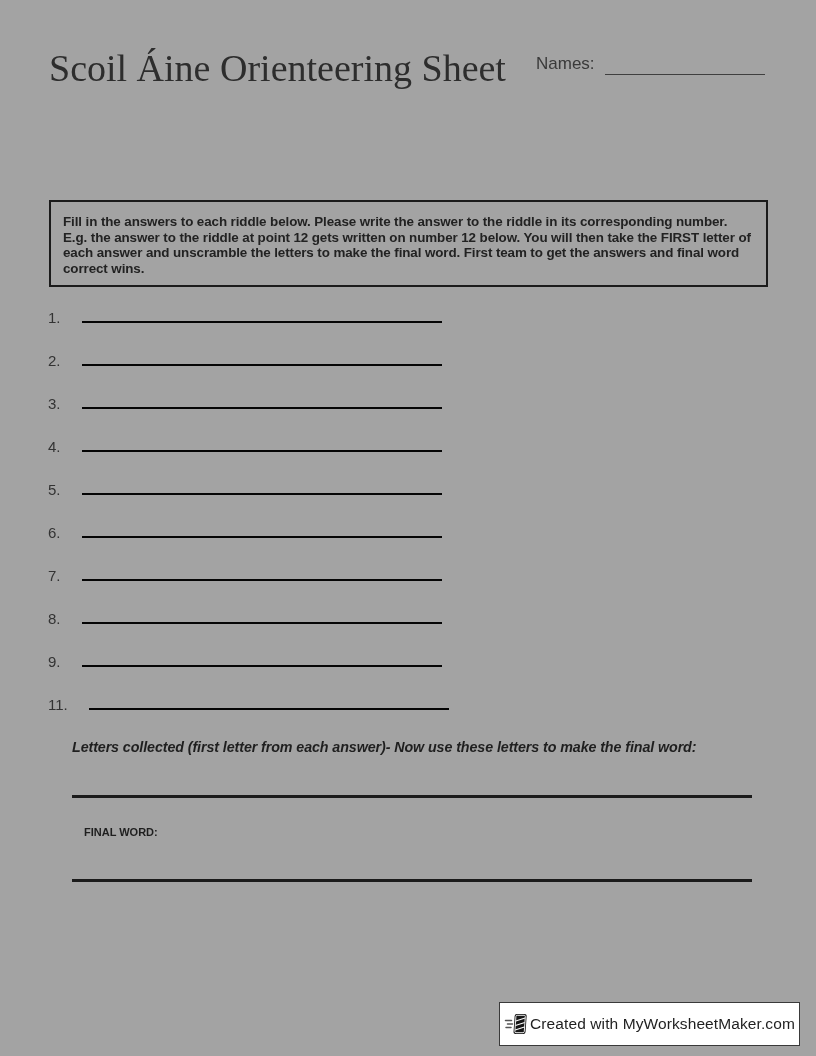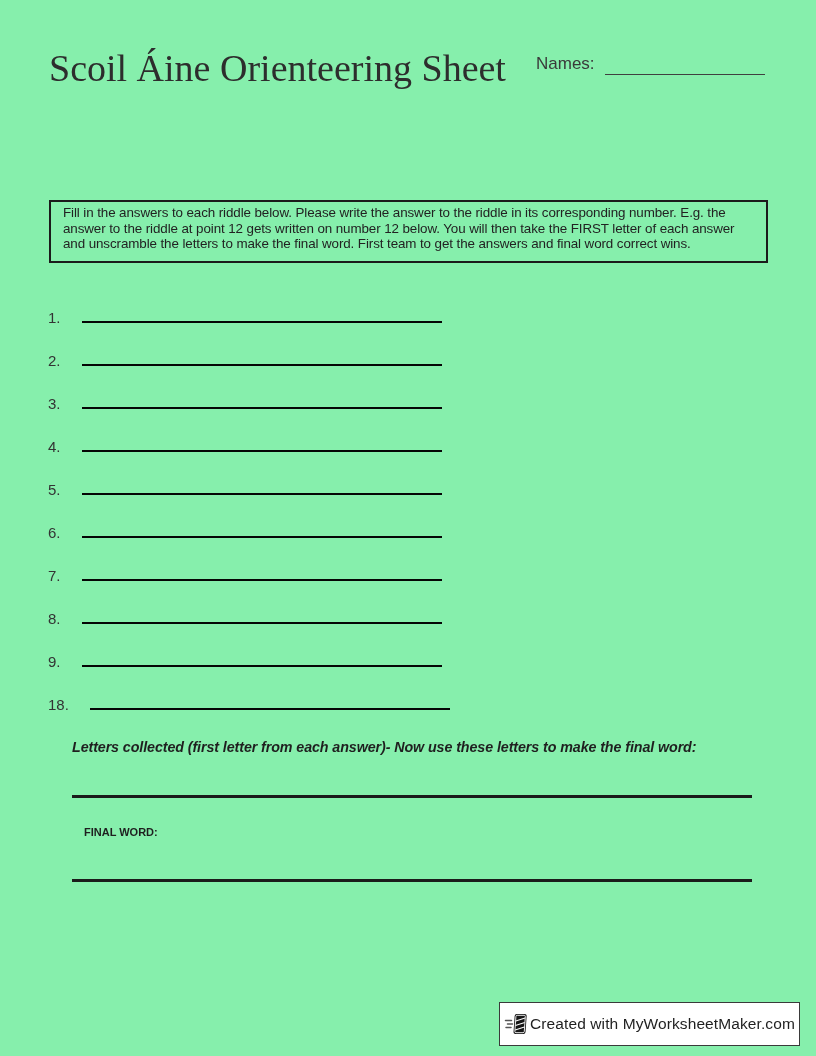--- a/index.html
+++ b/index.html
@@ -1,21 +1,21 @@
 <!DOCTYPE html>
 <html><head>
 <meta charset="utf-8">
 <style>
   * { margin: 0; padding: 0; box-sizing: border-box; }
   html, body { background: #ffffff; }
   .page {
     position: relative;
     width: 816px;
     height: 1056px;
-    background: #86efac;
+    background: #a3a3a3;
     font-family: "Liberation Sans", sans-serif;
     overflow: hidden;
   }
 
   
   .title {
     position: absolute;
     left: 49px;
     top: 42px;
     width: 480px;
@@ -47,23 +47,23 @@
     border-bottom: 1.4px solid #3f3f3f;
   }
 
   
   .instruction-box {
     position: absolute;
     left: 49px;
     top: 200px;
     width: 719px;
     border: 2.5px solid #1b1b1b;
-    padding: 3px 12px 9px 12px;
+    padding: 12px 12px 9px 12px;
     font-size: 13.4px;
-    font-weight: normal;
+    font-weight: bold;
     line-height: 15.6px;
     letter-spacing: -0.1px;
     color: #222222;
   }
 
   
   .answers {
     position: absolute;
     left: 48px;
     top: 308px;
@@ -191,21 +191,21 @@
       <span class="answer-number">8.</span>
       <span class="answer-line"></span>
     </div>
 
     <div class="answer-row">
       <span class="answer-number">9.</span>
       <span class="answer-line"></span>
     </div>
 
     <div class="answer-row">
-      <span class="answer-number">18.</span>
+      <span class="answer-number">11.</span>
       <span class="answer-line"></span>
     </div>
   </div>
 
   <div class="letters-prompt">Letters collected (first letter from each answer)- Now use these letters to make the final word:</div>
   <div class="rule rule-letters"></div>
 
   <div class="final-word-label">FINAL WORD:</div>
   <div class="rule rule-final"></div>
 

